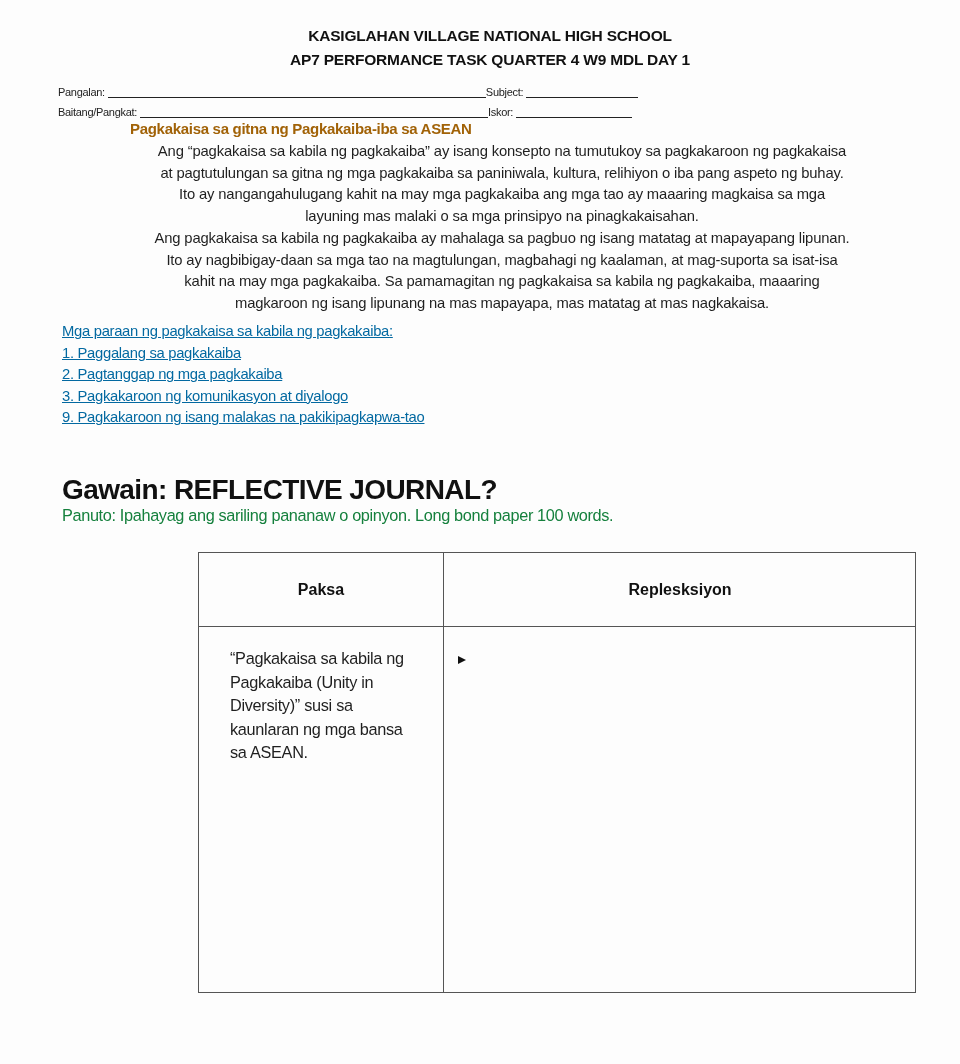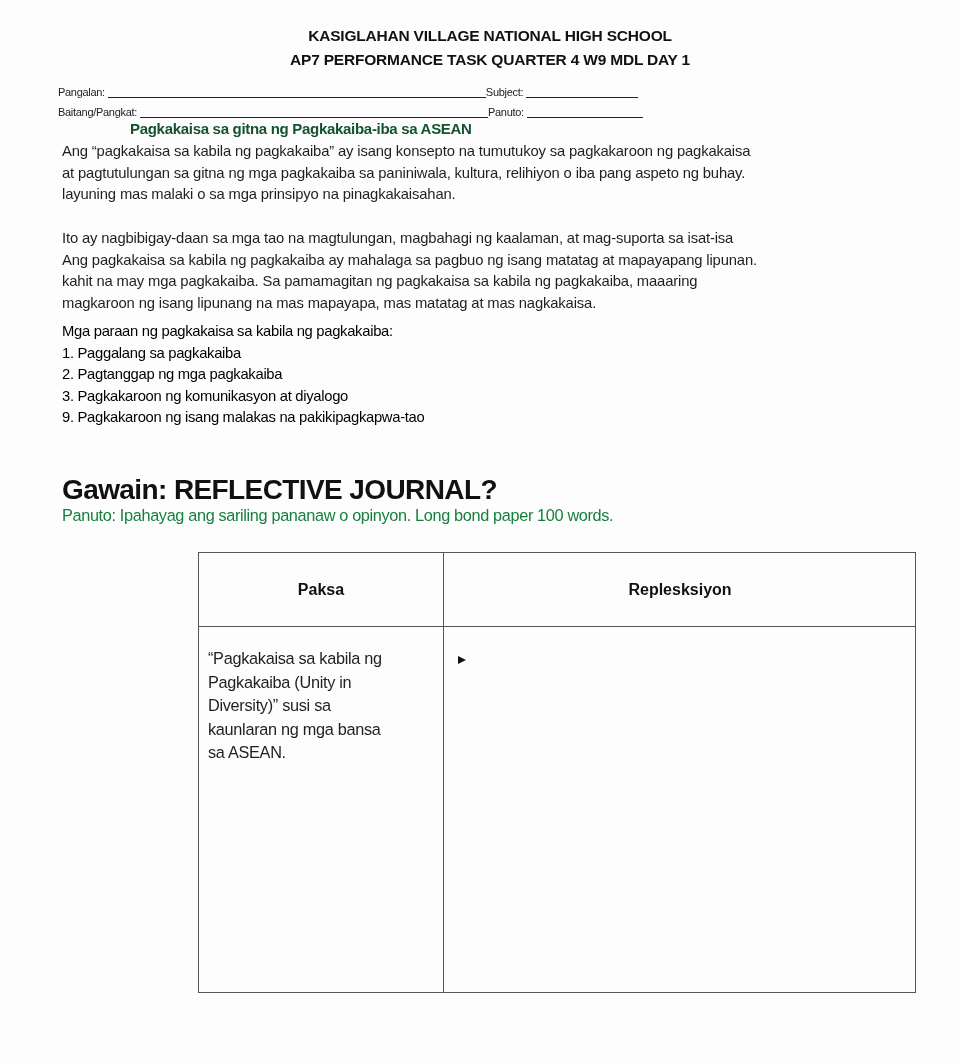--- a/index.html
+++ b/index.html
@@ -44,42 +44,43 @@
     }
     #row1 { top: 78px; }
     #row2 { top: 98px; align-items: flex-end; }
 
     #subtitle {
       top: 120px;
       left: 130px;
       font-weight: bold;
       font-size: 15px;
       letter-spacing: -0.3px;
-      color: #14532d;
+      color: #a16207;
     }
 
     .para {
       left: 62px;
       width: 880px;
       font-size: 14.8px;
       line-height: 21.5px;
       color: #1f1f1f;
       letter-spacing: -0.15px;
     }
-    .para div { white-space: nowrap; }
+    .para div { white-space: nowrap; text-align: center; }
     #para1 { top: 141px; }
     #para2 { top: 228px; }
 
     #list-block {
       top: 321px;
       left: 62px;
       font-size: 14.8px;
       line-height: 21.6px;
-      color: #000000;
-      letter-spacing: -0.3px;
+      color: #0369a1;
+      letter-spacing: -0.3px;
+      text-decoration: underline;
     }
     #list-block div { white-space: nowrap; }
 
     #gawain-title {
       top: 474px;
       left: 62px;
       font-size: 28px;
       font-weight: bold;
       color: #111;
       letter-spacing: -0.6px;
@@ -130,21 +131,21 @@
     #paksa-cell {
       position: absolute;
       top: 94px;
       left: 9px;
       width: 230px;
       font-size: 16.3px;
       line-height: 23.5px;
       color: #1f1f1f;
       letter-spacing: -0.3px;
     }
-    #paksa-cell div { white-space: nowrap; }
+    #paksa-cell div { white-space: nowrap; margin-left: 22px; }
 
     #arrow-icon {
       position: absolute;
       top: 103px;
       left: 259px;
       width: 0; height: 0;
       border-top: 4.5px solid transparent;
       border-bottom: 4.5px solid transparent;
       border-left: 8px solid #111;
     }
@@ -164,35 +165,36 @@
 
 <div class="abs field-row" id="row1">
   <span>Pangalan:</span>
   <span class="line" style="width:378px"></span>
   <span>Subject:</span>
   <span class="line" style="width:112px"></span>
 </div>
 <div class="abs field-row" id="row2">
   <span>Baitang/Pangkat:</span>
   <span class="line" style="width:348px"></span>
-  <span>Panuto:</span>
+  <span>Iskor:</span>
   <span class="line" style="width:116px"></span>
 </div>
 
 <div class="abs" id="subtitle">Pagkakaisa sa gitna ng Pagkakaiba-iba sa ASEAN</div>
 
 <div class="abs para" id="para1">
   <div>Ang “pagkakaisa sa kabila ng pagkakaiba” ay isang konsepto na tumutukoy sa pagkakaroon ng pagkakaisa</div>
   <div>at pagtutulungan sa gitna ng mga pagkakaiba sa paniniwala, kultura, relihiyon o iba pang aspeto ng buhay.</div>
+  <div>Ito ay nangangahulugang kahit na may mga pagkakaiba ang mga tao ay maaaring magkaisa sa mga</div>
   <div>layuning mas malaki o sa mga prinsipyo na pinagkakaisahan.</div>
 </div>
 
 <div class="abs para" id="para2">
+  <div>Ang pagkakaisa sa kabila ng pagkakaiba ay mahalaga sa pagbuo ng isang matatag at mapayapang lipunan.</div>
   <div>Ito ay nagbibigay-daan sa mga tao na magtulungan, magbahagi ng kaalaman, at mag-suporta sa isat-isa</div>
-  <div>Ang pagkakaisa sa kabila ng pagkakaiba ay mahalaga sa pagbuo ng isang matatag at mapayapang lipunan.</div>
   <div>kahit na may mga pagkakaiba. Sa pamamagitan ng pagkakaisa sa kabila ng pagkakaiba, maaaring</div>
   <div>magkaroon ng isang lipunang na mas mapayapa, mas matatag at mas nagkakaisa.</div>
 </div>
 
 <div class="abs" id="list-block">
   <div>Mga paraan ng pagkakaisa sa kabila ng pagkakaiba:</div>
   <div>1. Paggalang sa pagkakaiba</div>
   <div>2. Pagtanggap ng mga pagkakaiba</div>
   <div>3. Pagkakaroon ng komunikasyon at diyalogo</div>
   <div>9. Pagkakaroon ng isang malakas na pakikipagkapwa-tao</div>

